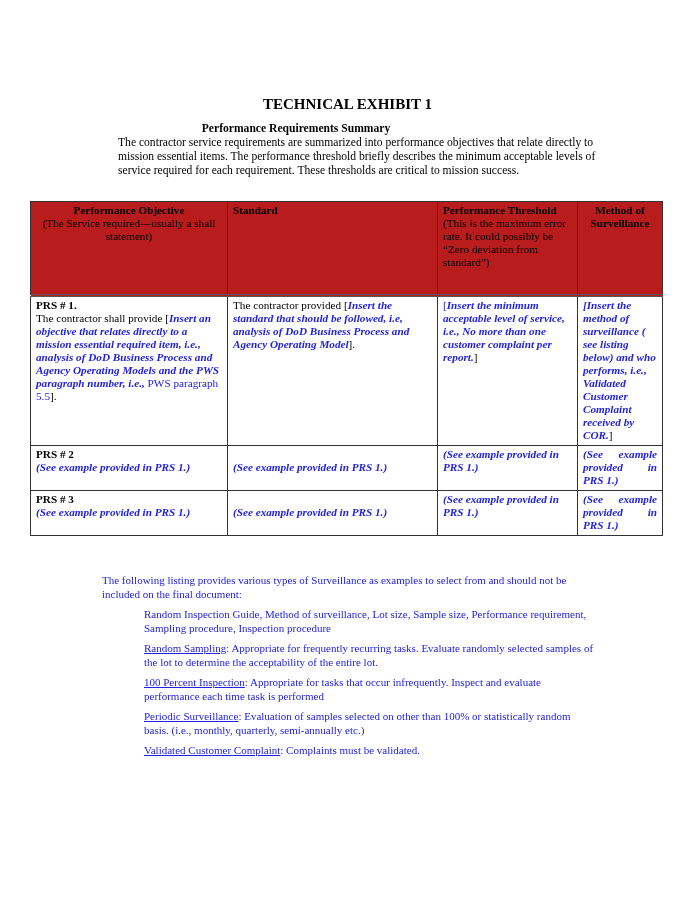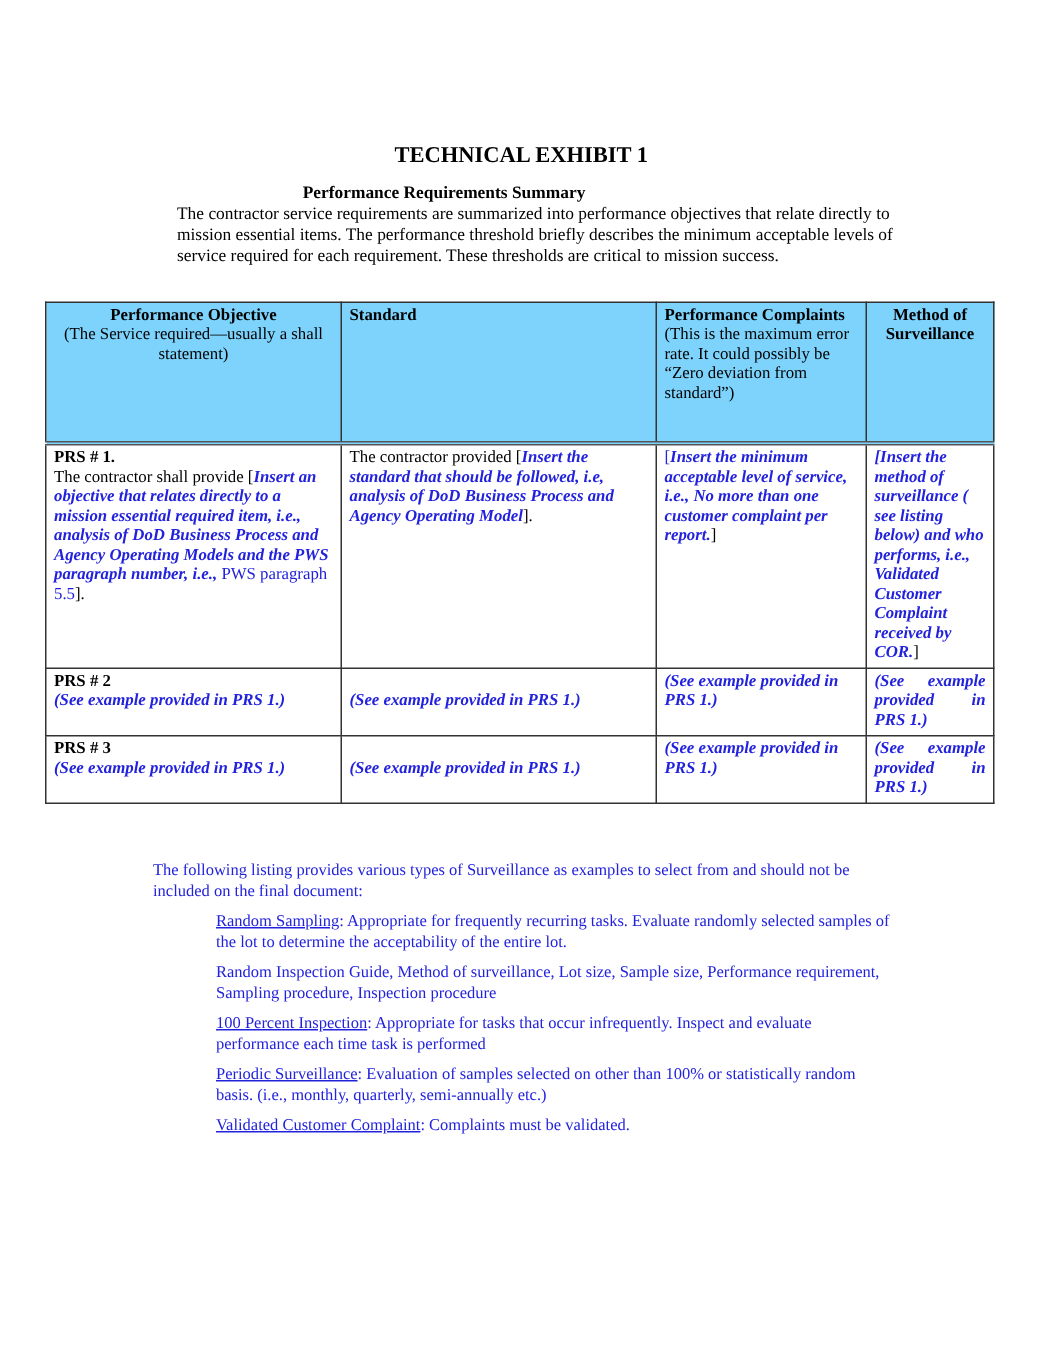--- a/index.html
+++ b/index.html
@@ -5,21 +5,21 @@
   html, body { margin:0; padding:0; background:#ffffff; }
   body { width:695px; height:900px; position:relative; font-family:"Liberation Serif", serif; color:#000; font-size:11.2px; }
   .blue { color:#2222dd; }
   .ib { font-style:italic; font-weight:bold; }
   .it { }
   #title { position:absolute; top:96px; left:0; width:695px; text-align:center; font-weight:bold; font-size:15px; }
   #subtitle { position:absolute; top:122px; left:0; width:592px; text-align:center; font-weight:bold; font-size:11.6px; }
   #intro { position:absolute; top:136px; left:118px; width:480px; line-height:13.8px; font-size:11.6px; }
   table#prs { position:absolute; top:201px; left:30px; width:632px; border-collapse:collapse; table-layout:fixed; }
   table#prs td, table#prs th { border:1.4px solid #333; vertical-align:top; padding:2px 5px 3px 5px; line-height:13px; font-size:11.2px; font-weight:normal; text-align:left; }
-  table#prs thead th { background:#7dd3fc; height:87px; border-bottom:3px double #555; }
+  table#prs thead th { background:#b91c1c; height:87px; border-bottom:3px double #555; }
   .hcenter { text-align:center !important; }
   .hright { text-align:left; }
   .b { font-weight:bold; }
   .just-last { text-align:justify; }
   #listing { position:absolute; top:574px; left:102px; width:490px; font-size:11px; line-height:13.5px; }
   #listing .lead { margin:0 0 7px 0; }
   #listing .item { margin:0 0 7px 42px; width:450px; }
   #listing .u { text-decoration:underline; }
   #note { margin:14px 0 0 42px; width:430px; font-size:11px; line-height:14px; font-variant:small-caps; }
 </style>
@@ -40,21 +40,21 @@
   <thead>
     <tr>
       <th class="hcenter">
         <div class="b">Performance Objective</div>
         <div>(The Service required—usually a shall statement)</div>
       </th>
       <th class="hright">
         <div class="b" style="padding-right:6px">Standard</div>
       </th>
       <th>
-        <div class="b">Performance Complaints</div>
+        <div class="b">Performance Threshold</div>
         <div>(This is the maximum error rate.  It could possibly be “Zero deviation from standard”)</div>
       </th>
       <th class="hcenter">
         <div class="b">Method of Surveillance</div>
       </th>
     </tr>
   </thead>
   <tbody>
     <tr style="height:146px">
       <td>
@@ -99,18 +99,18 @@
       </td>
       <td>
         <div class="blue ib just-last">(See example provided in PRS 1.)</div>
       </td>
     </tr>
   </tbody>
 </table>
 
 <div id="listing">
   <div class="lead blue it">The following listing provides various types of Surveillance as examples to select from and should not be included on the final document:</div>
+  <div class="item blue it"><span>Random Inspection Guide, Method of surveillance, Lot size, Sample size, Performance requirement, Sampling procedure, Inspection procedure</span></div>
   <div class="item blue it"><span class="u">Random Sampling</span><span>:  Appropriate for frequently recurring tasks.  Evaluate randomly selected samples of the lot to determine the acceptability of the entire lot.</span></div>
-  <div class="item blue it"><span>Random Inspection Guide, Method of surveillance, Lot size, Sample size, Performance requirement, Sampling procedure, Inspection procedure</span></div>
   <div class="item blue it"><span class="u">100 Percent Inspection</span><span>:  Appropriate for tasks that occur infrequently.  Inspect and evaluate performance each time task is performed</span></div>
   <div class="item blue it"><span class="u">Periodic Surveillance</span><span>:  Evaluation of samples selected on other than 100% or statistically random basis.  (i.e., monthly, quarterly, semi-annually etc.)</span></div>
   <div class="item blue it"><span class="u">Validated Customer Complaint</span><span>:  Complaints must be validated.</span></div>
 </div>
 
 </body></html>

